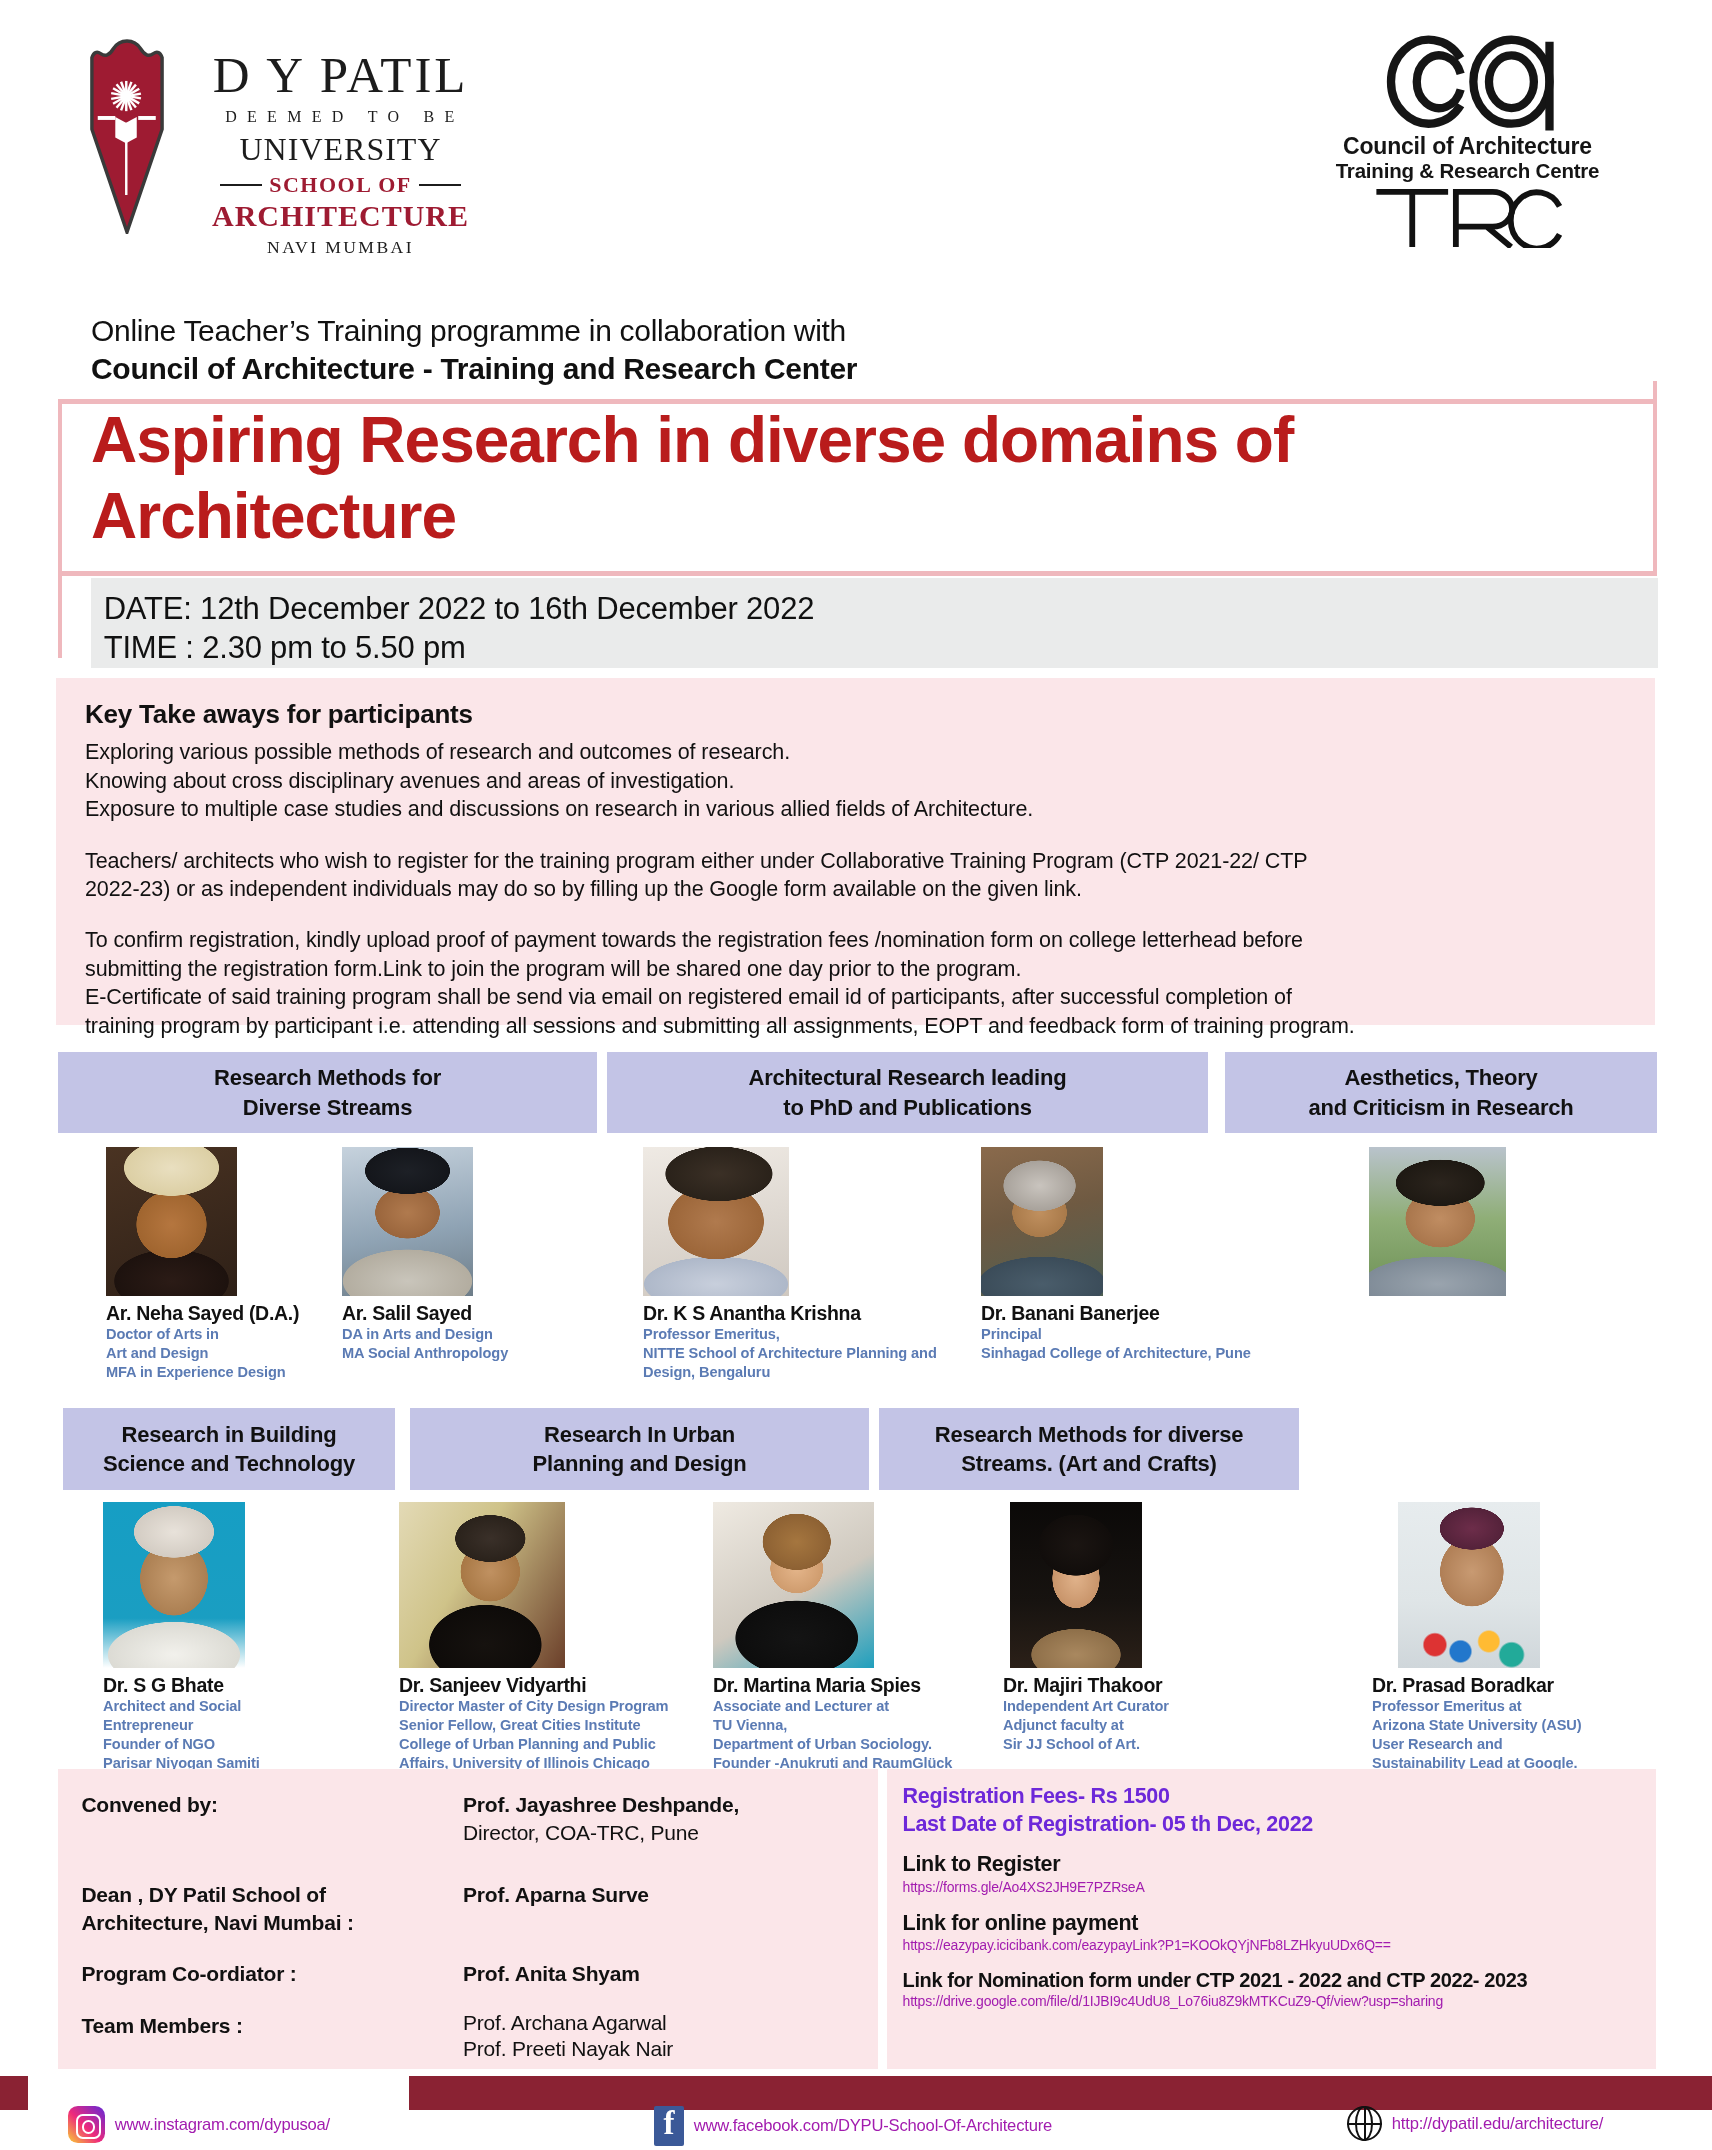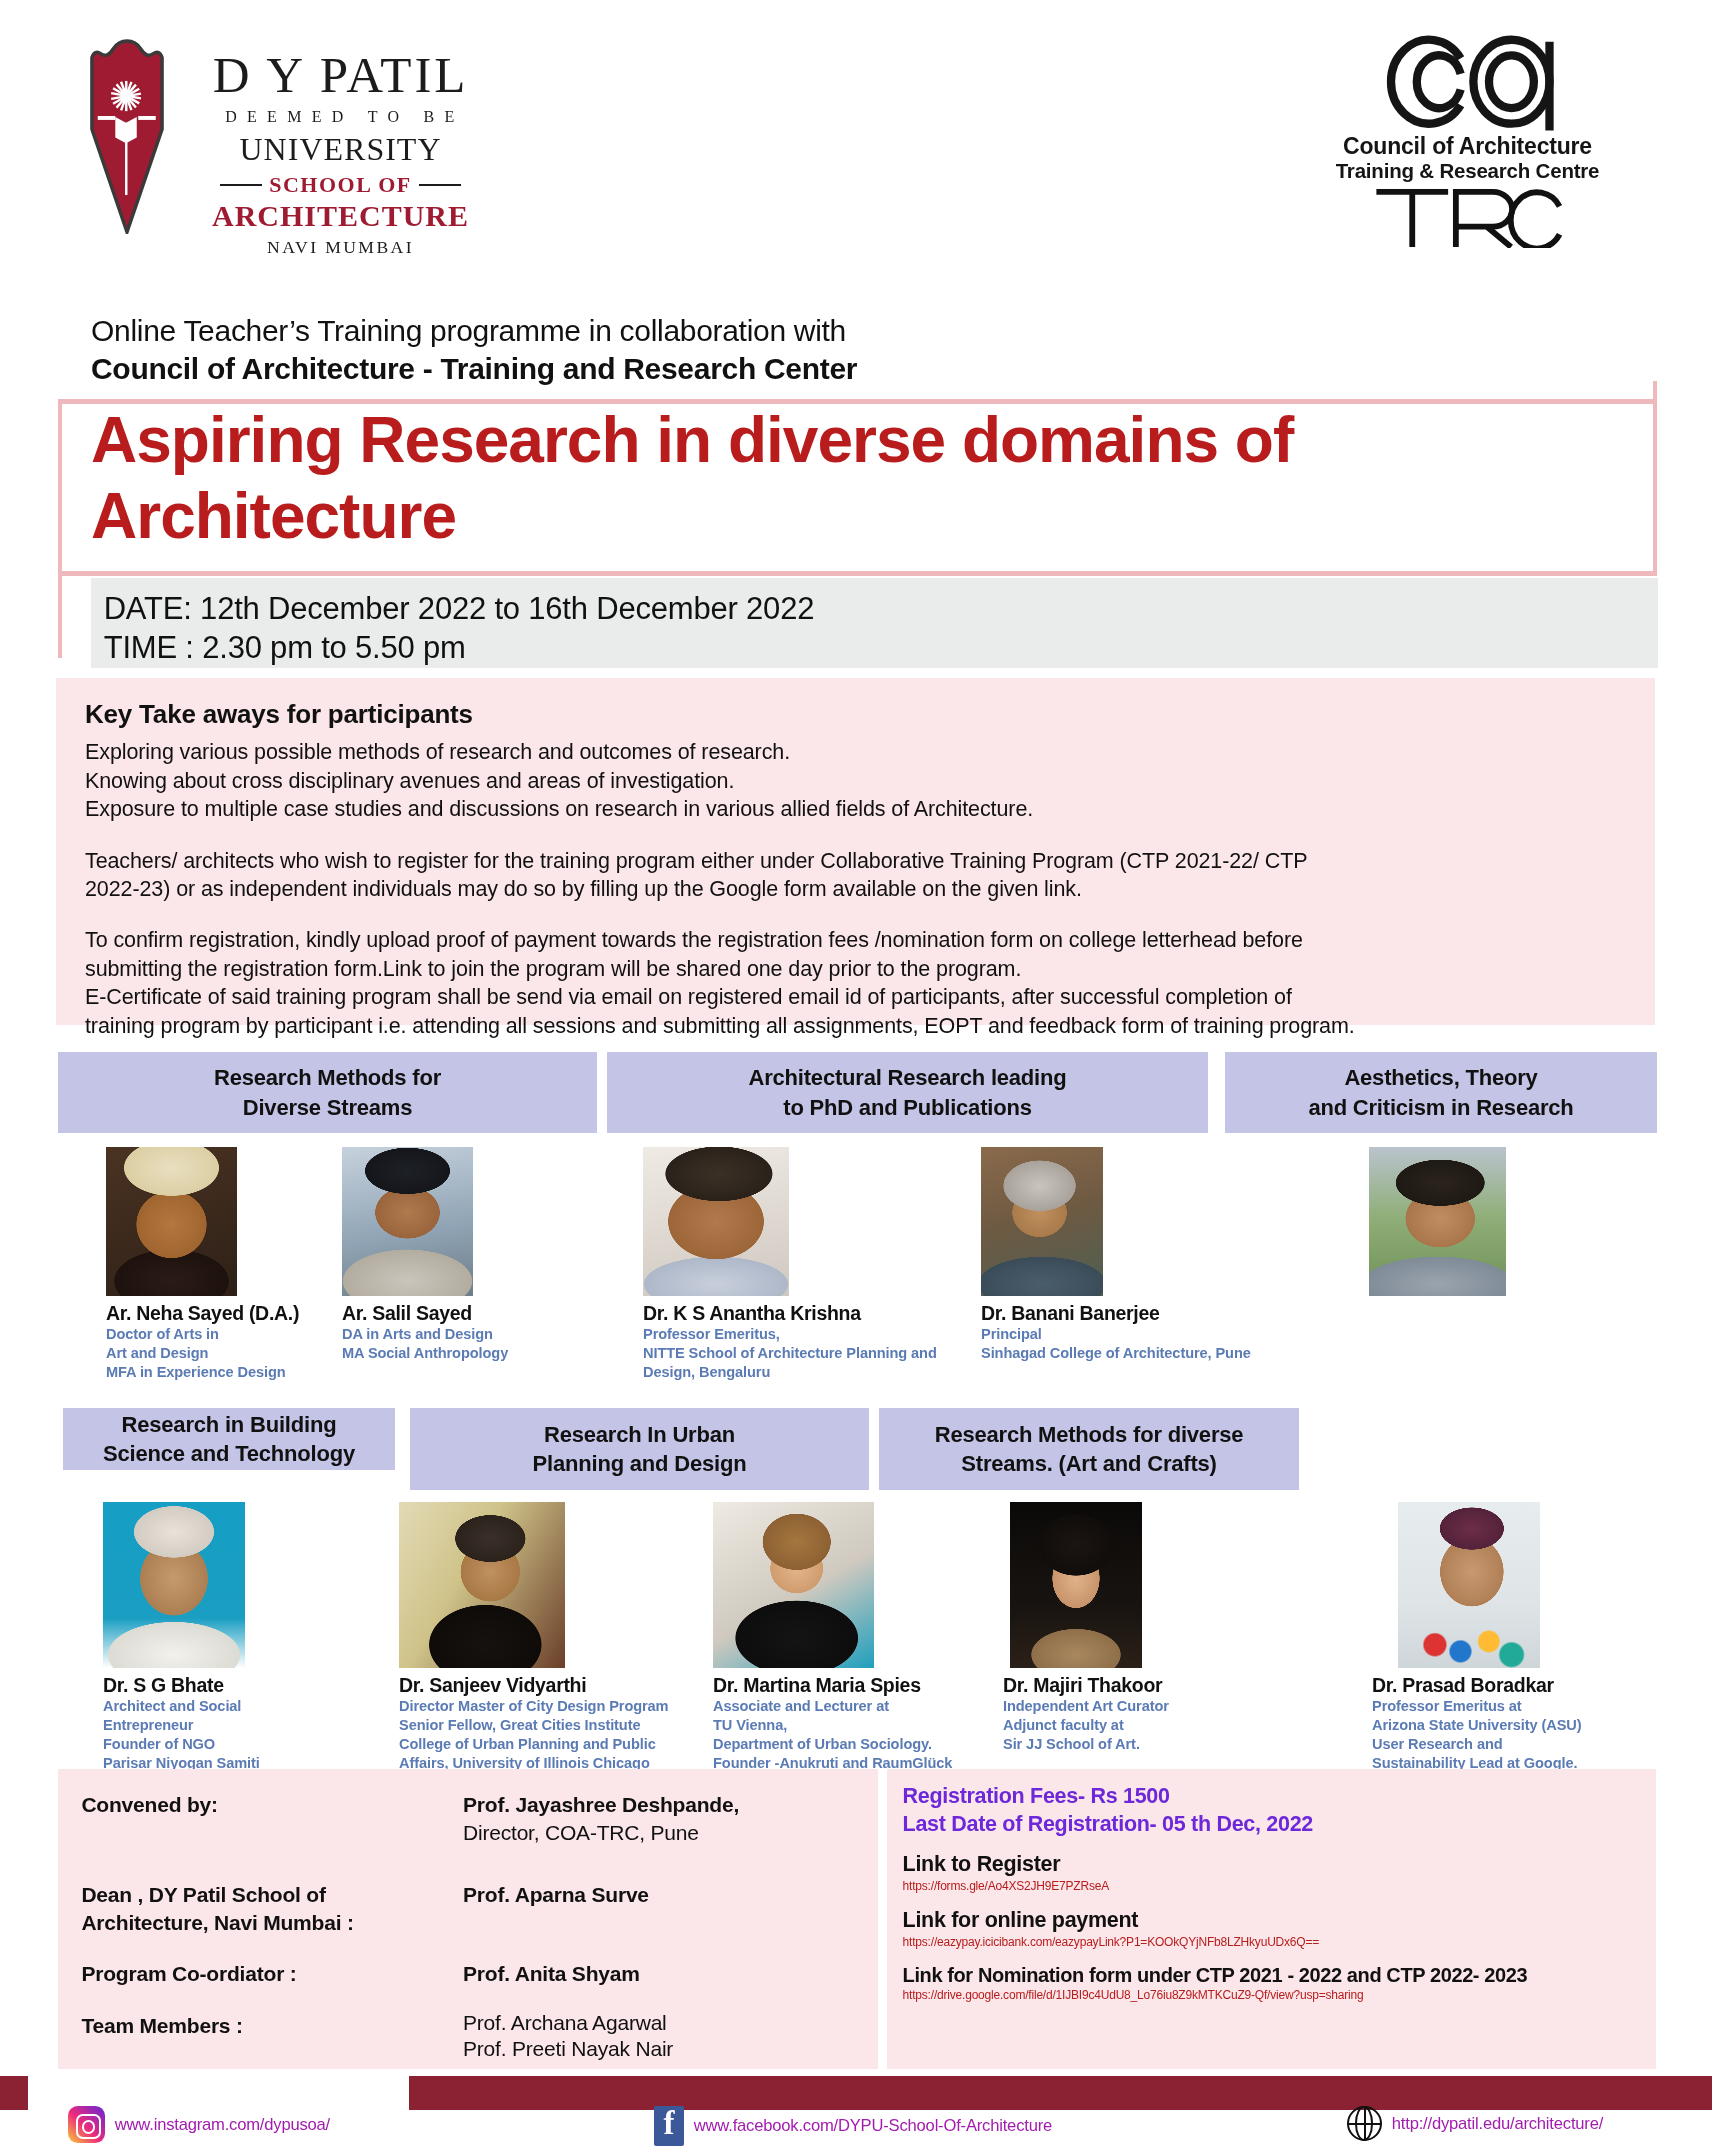--- a/index.html
+++ b/index.html
@@ -122,21 +122,21 @@
     position: absolute; left: 887px; top: 1769px; width: 769px; height: 300px;
     background: #fbe6e9; padding: 13.7px 14.6px 0 15.6px;
   }
   .bl-grid { position: relative; width: 100%; height: 100%; padding: 29px 0 0 23.4px; }
   .bl-label { position: absolute; font-size: 21px; font-weight: bold; color: #111; line-height: 1.26; letter-spacing: -0.2px; }
   .bl-value { position: absolute; font-size: 21px; font-weight: bold; color: #111; line-height: 1.26; letter-spacing: -0.2px; }
   .bl-value.thin { font-weight: normal; }
 
   .br-head { font-size: 21.5px; font-weight: bold; color: #6d28d9; line-height: 1.30; letter-spacing: -0.3px; }
   .br-sub { font-size: 21.5px; font-weight: bold; color: #111; line-height: 1.30; letter-spacing: -0.3px; margin-top: 12.7px;}
-  .br-url { font-size: 12px; color: #b91c1c; line-height: 1.26; letter-spacing: -0.2px; word-break: break-all; }
+  .br-url { font-size: 14px; color: #a21caf; line-height: 1.26; letter-spacing: -0.2px; word-break: break-all; }
   .br-head-small { font-size: 20px; font-weight: bold; color: #111; line-height: 1.28; letter-spacing: -0.4px; margin-top: 12.7px; }
 
   
   .footer-band {
     position: absolute; left: 0; top: 2076px; width: 1712px; height: 34px; background: #8a2233;
   }
   .footer-notch-l { position: absolute; left: 28px; top: 2076px; width: 381px; height: 34px; background:#fff; }
   .footer { position: absolute; left: 0; top: 2110px; width: 1712px; height: 41px; background: #fff; }
   .f-item { position: absolute; display: flex; align-items: center; gap: 9.8px; top: -3.9px; }
   .f-text { font-size: 16.6px; color: #a21caf; letter-spacing: -0.2px; }
@@ -327,21 +327,21 @@
   </div>
   <div class="sp-caption" style="left:981px; top:250px; width:351px;">
     <div class="sp-name">Dr. Banani Banerjee</div>
     <div class="sp-role">Principal</div>
     <div class="sp-role">Sinhagad College of Architecture, Pune</div>
   </div>
 </div>
 
 <div class="row row2">
 
-  <div class="cat-bar" style="left:63px; top:0; width:332px; height:62px;">
+  <div class="cat-bar" style="left:63px; top:0; width:332px; height:82px;">
     <span><span>Research in Building</span><br>
           <span>Science and Technology</span></span>
   </div>
   <div class="cat-bar" style="left:410px; top:0; width:459px; height:82px;">
     <span><span>Research In Urban</span><br>
           <span>Planning and Design</span></span>
   </div>
   <div class="cat-bar" style="left:879px; top:0; width:420px; height:82px;">
     <span><span>Research Methods for diverse</span><br>
           <span>Streams. (Art and Crafts)</span></span>

